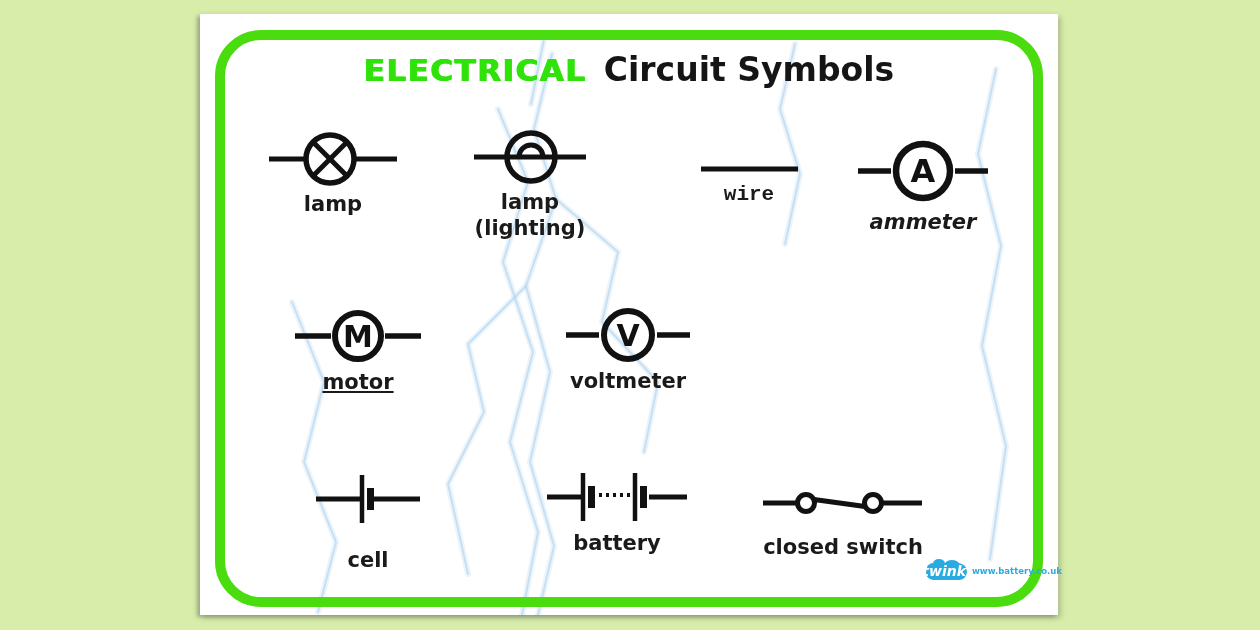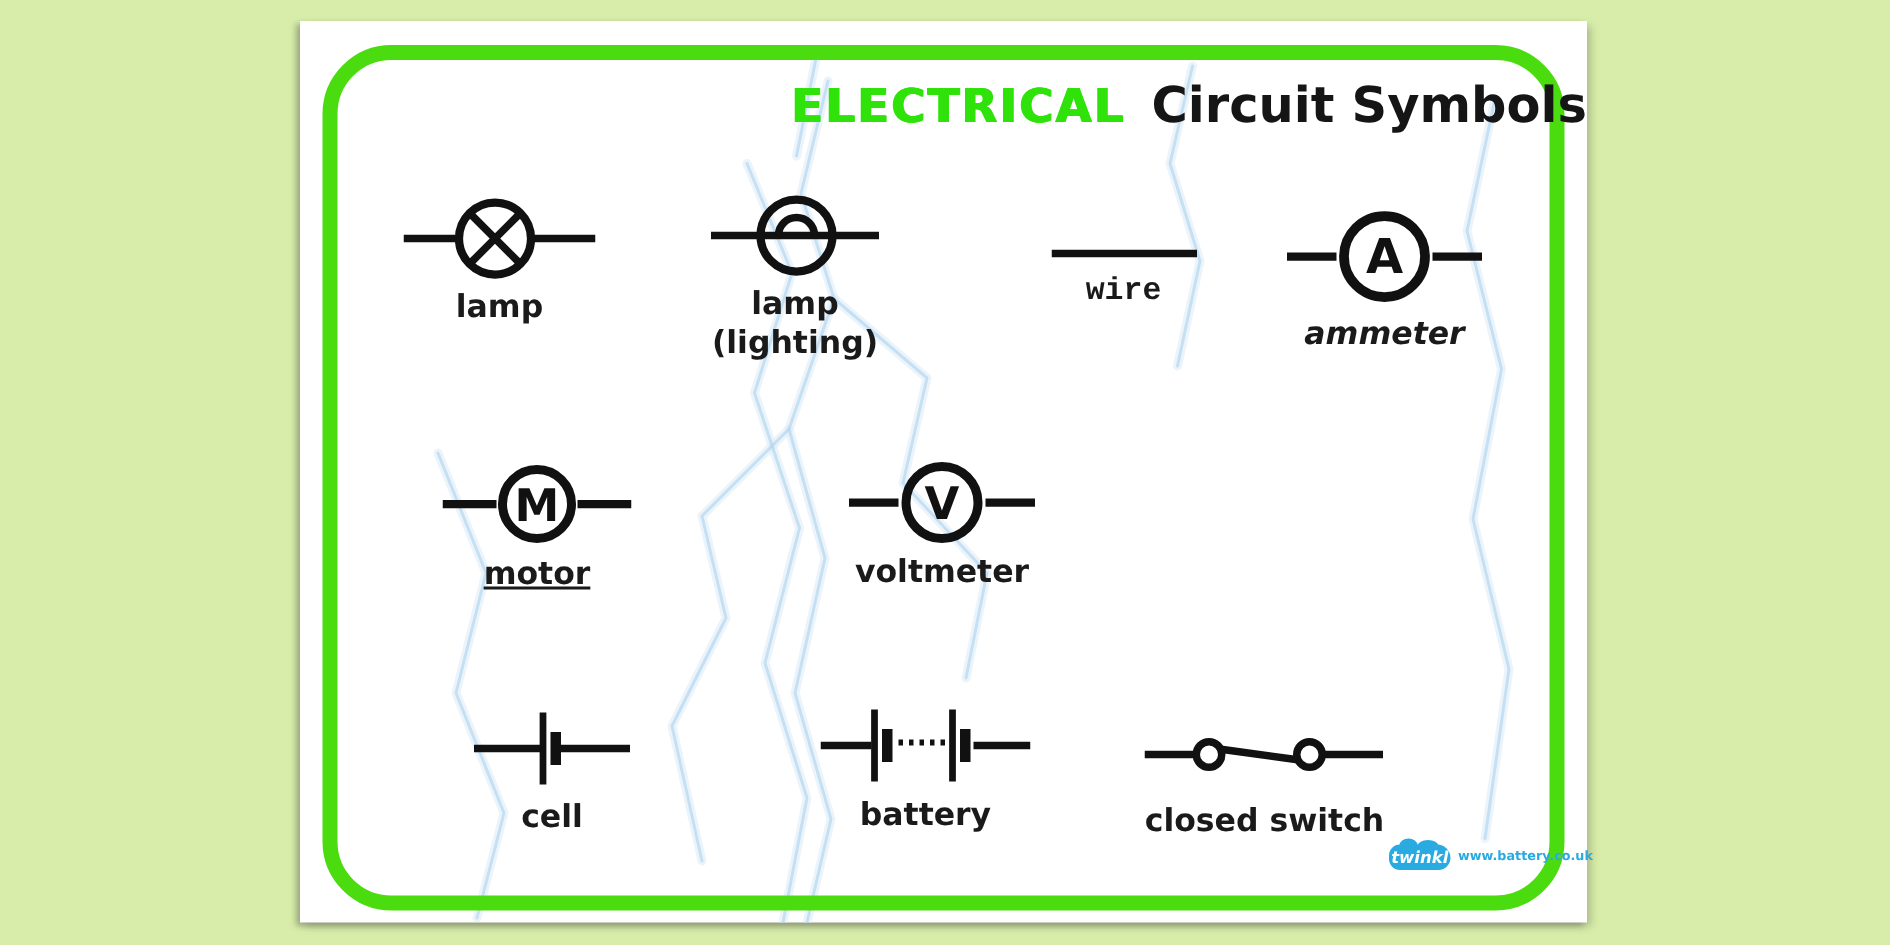--- a/index.html
+++ b/index.html
@@ -16,21 +16,21 @@
     box-shadow:-3px 2px 4px rgba(110,115,95,.55), 3px 3px 5px rgba(110,115,95,.35);
   }
   .watermark{position:absolute;left:0;top:0;pointer-events:none;}
   .border-frame{
     position:absolute;left:15px;top:16px;right:15px;bottom:8px;
     border:10px solid #4bdc0f;border-radius:46px;
     pointer-events:none;
   }
   .title{
     position:absolute;left:0;right:0;top:36px;
-    text-align:right;white-space:nowrap;
+    text-align:center;white-space:nowrap;
   }
   .title-green{
     font-weight:800;font-size:31px;letter-spacing:1.5px;color:#2fe30a;
     text-shadow:.6px 0 0 #2fe30a,-.6px 0 0 #2fe30a;
     vertical-align:baseline;
   }
   .title-black{
     font-weight:800;font-size:33px;color:#151515;margin-left:12px;
     vertical-align:baseline;
   }
@@ -45,21 +45,21 @@
     fill:#111111;font-family:"DejaVu Sans",sans-serif;font-weight:bold;
     text-anchor:middle;
   }
   .twinkl{
     position:absolute;left:726px;top:547px;height:20px;
     display:flex;align-items:center;
   }
   .cloud{
     background:#29abe2;color:#ffffff;
     width:41px;height:17px;border-radius:9px 11px 10px 9px;
-    font-size:11px;font-weight:bold;font-style:italic;
+    font-size:14px;font-weight:bold;font-style:italic;
     display:flex;align-items:center;justify-content:center;
     position:relative;
   }
   .cloud:before{
     content:"";position:absolute;left:7px;top:-4px;width:12px;height:9px;
     background:#29abe2;border-radius:50%;
   }
   .cloud:after{
     content:"";position:absolute;right:8px;top:-3px;width:14px;height:8px;
     background:#29abe2;border-radius:50%;
@@ -162,21 +162,21 @@
     </div>
 
 
     <div class="cell" style="left:98px;top:460px;width:140px;">
       <svg width="105" height="50" viewBox="0 0 105 50">
         <line class="sym-stroke" x1="0" y1="25" x2="44" y2="25" stroke-width="5"></line>
         <line class="sym-stroke" x1="46" y1="1" x2="46" y2="49" stroke-width="4.5"></line>
         <rect class="sym-fill" x="51" y="14" width="7" height="22"></rect>
         <line class="sym-stroke" x1="58" y1="25" x2="104" y2="25" stroke-width="5"></line>
       </svg>
-      <div class="lbl" style="margin-top:8px;">cell</div>
+      <div class="lbl" style="margin-top:24px;">cell</div>
     </div>
 
     <div class="cell" style="left:342px;top:458px;width:150px;">
       <svg width="140" height="50" viewBox="0 0 140 50">
         <line class="sym-stroke" x1="0" y1="25" x2="34" y2="25" stroke-width="5"></line>
         <line class="sym-stroke" x1="36" y1="1" x2="36" y2="49" stroke-width="4.5"></line>
         <rect class="sym-fill" x="41" y="14" width="7" height="22"></rect>
         <line class="sym-stroke" x1="52" y1="23" x2="84" y2="23" stroke-width="4" stroke-dasharray="3 4"></line>
         <line class="sym-stroke" x1="88" y1="1" x2="88" y2="49" stroke-width="4.5"></line>
         <rect class="sym-fill" x="93" y="14" width="7" height="22"></rect>

